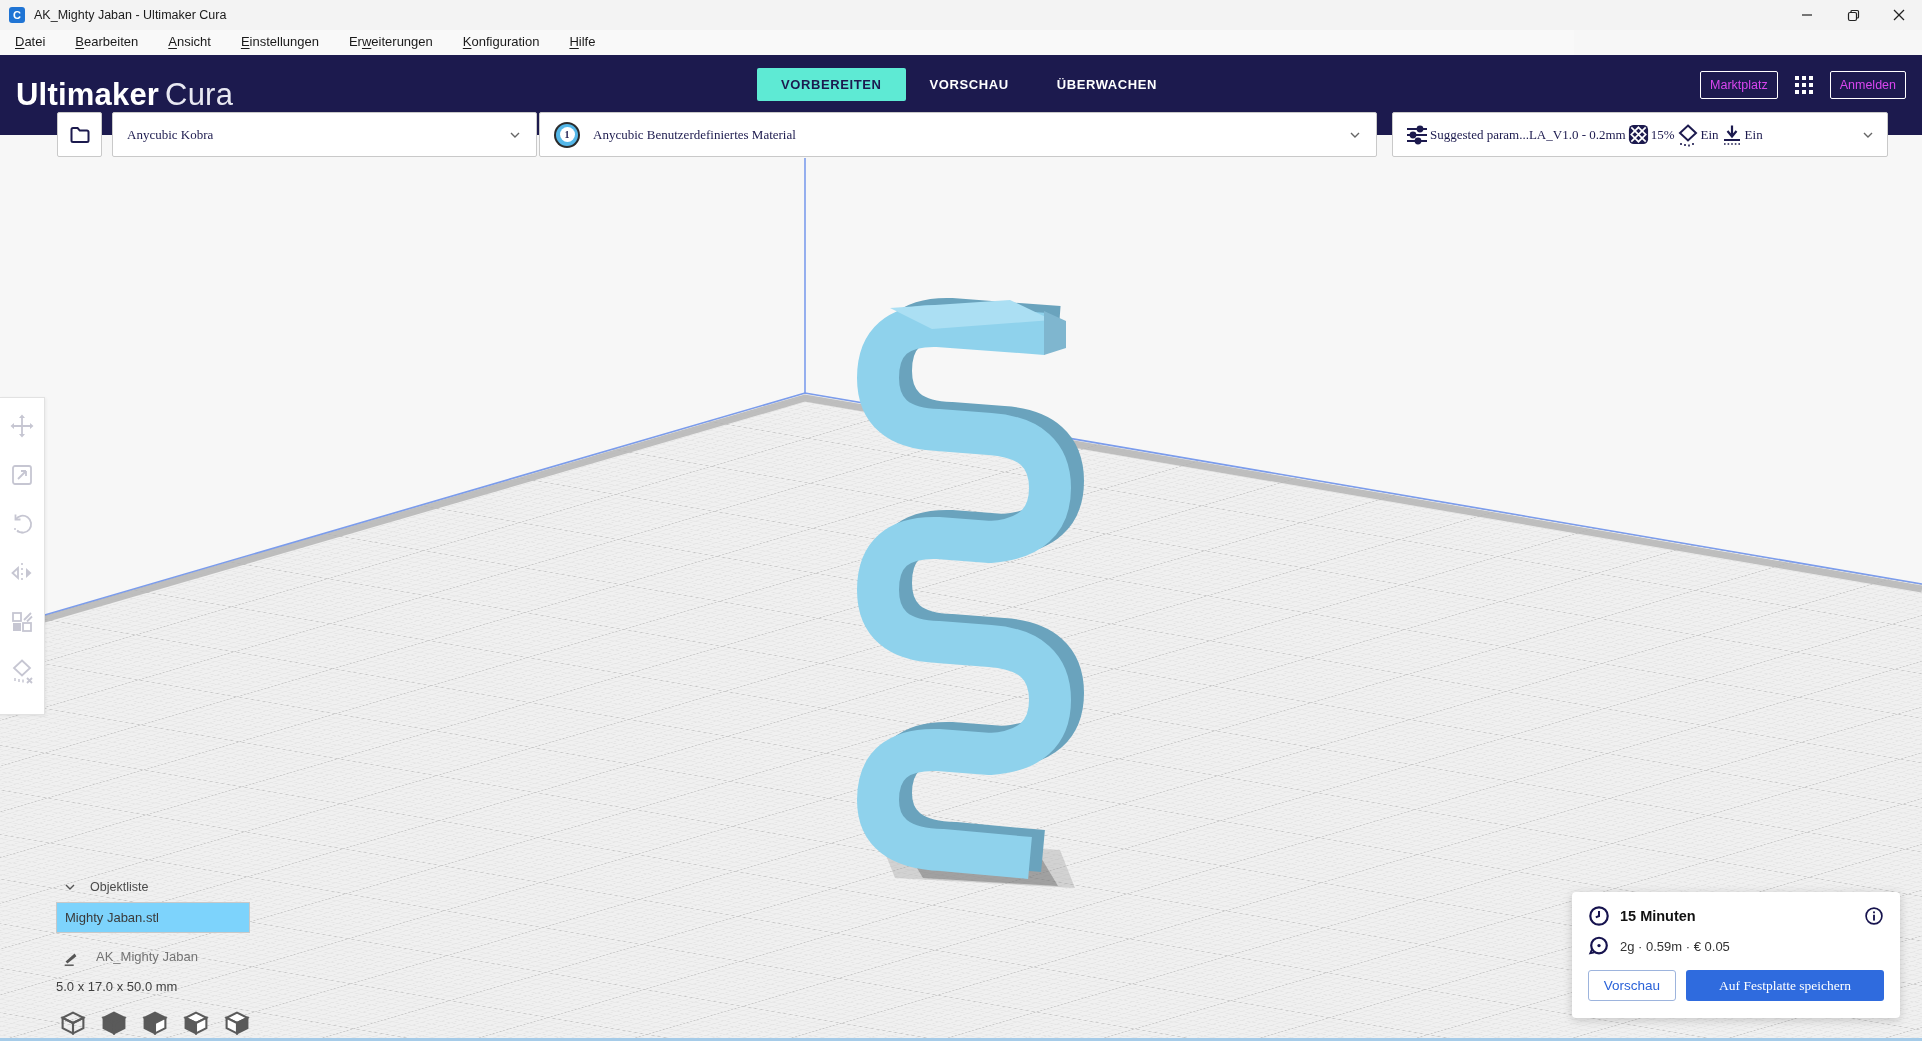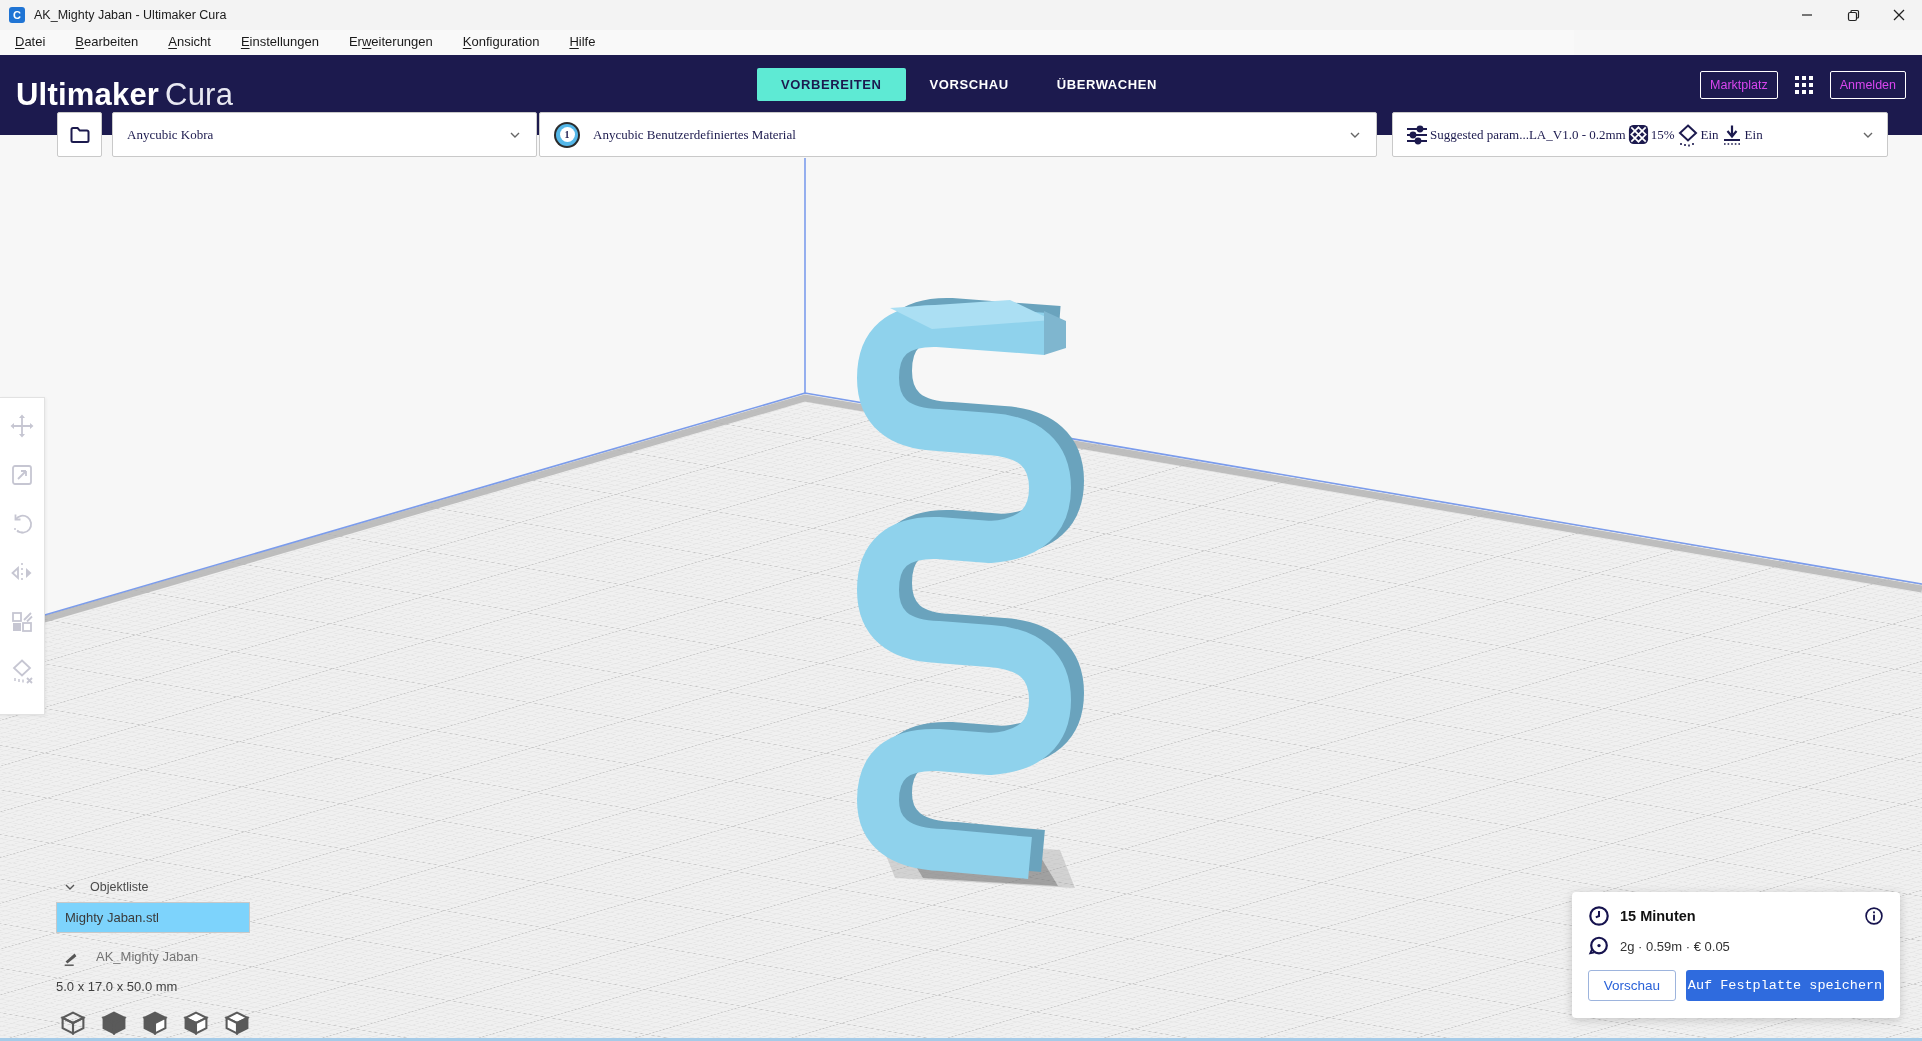--- a/index.html
+++ b/index.html
@@ -93,21 +93,21 @@
   .sum-row { display:flex; align-items:center; gap:10px; }
   #sum-time { font-size:14.5px; font-weight:bold; color:#111; }
   #sum-material { font-size:13px; color:#333; }
   #info-icon { margin-left:auto; }
   #btn-row { display:flex; gap:10px; margin-top:13px; }
   #preview-btn { width:88px; height:31px; background:#fff; border:1px solid #9db4dd;
     border-radius:3px; color:#2a62d8; font-size:13.5px; cursor:pointer;
     font-family:"Liberation Sans", sans-serif; }
   #save-btn { flex:1; height:31px; background:#2f6bde; border:none; border-radius:3px;
     color:#fff; font-size:13.5px; cursor:pointer;
-    font-family:Liberation Mono, monospace; }
+    font-family:Liberation Serif, serif; }
 
   #bottom-edge { position:absolute; left:0; bottom:0; width:1922px; height:3px;
     background:#a5cbe8; z-index:9; }
 </style>
 </head>
 <body>
 
 <div id="titlebar">
   <div id="app-icon">C</div>
   <div id="window-title">AK_Mighty Jaban - Ultimaker Cura</div>

